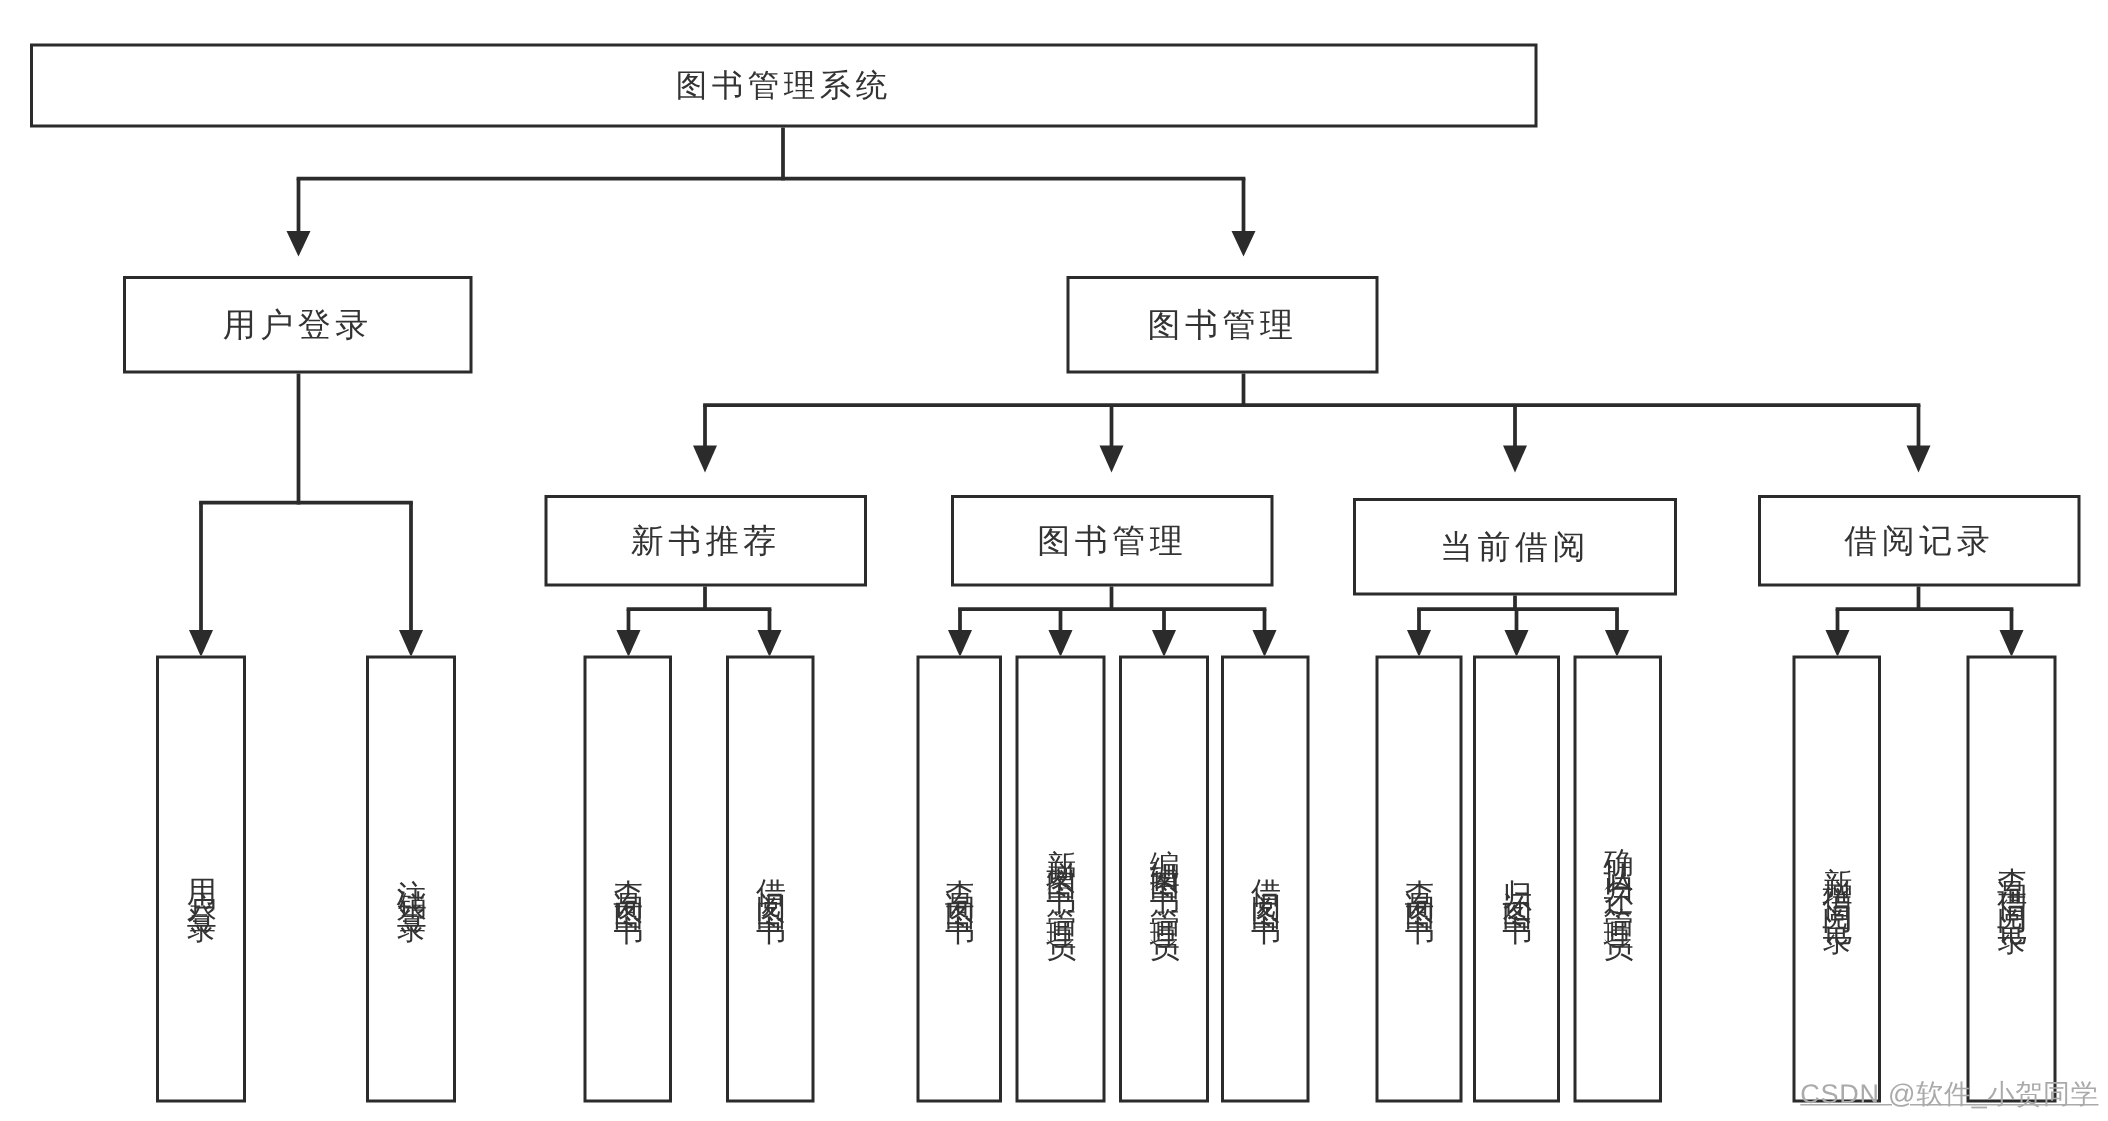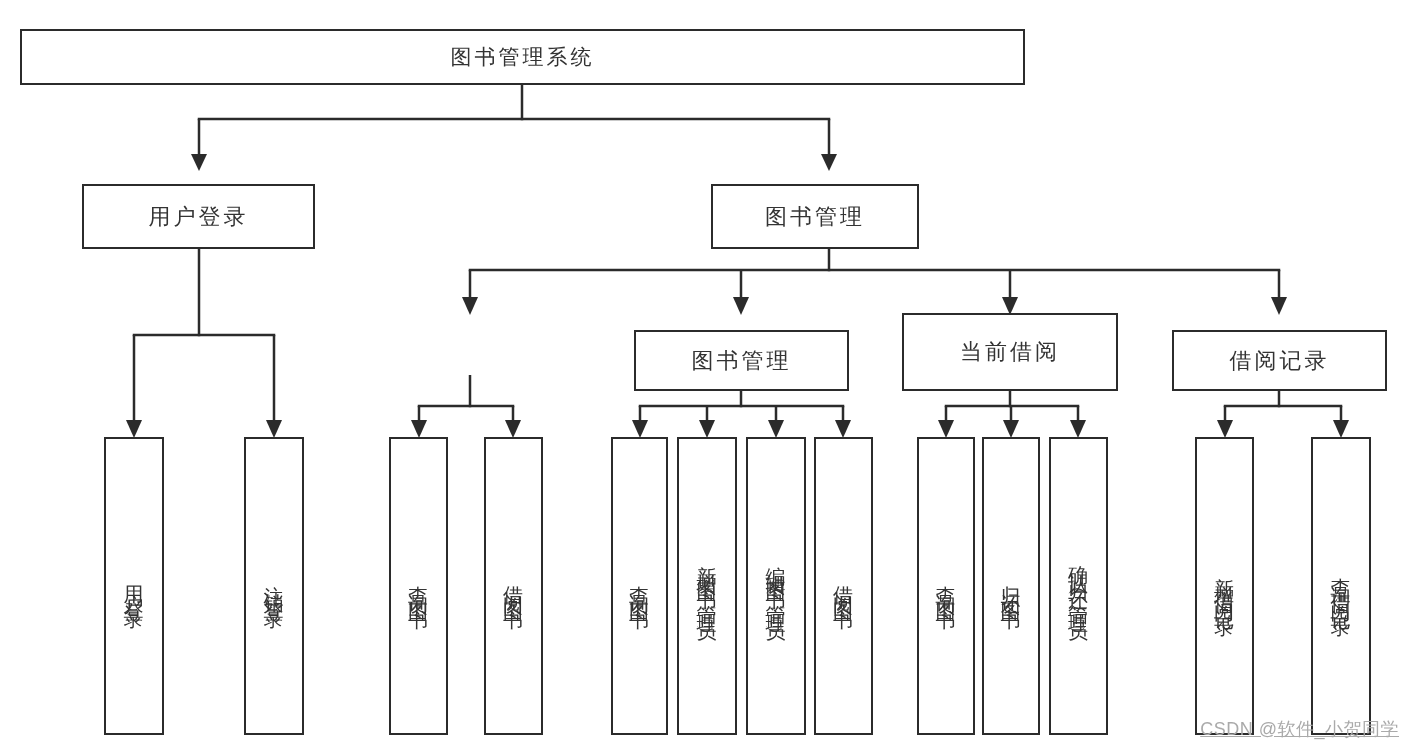--- a/index.html
+++ b/index.html
@@ -94,22 +94,23 @@
       <polygon points="1217,420 1233,420 1225,438"></polygon>
       <polygon points="1333,420 1349,420 1341,438"></polygon>
     </g>
   </svg>
 
   <div class="node node-h node-root" style="left:20px;top:13px;width:1005px;height:56px">图书管理系统</div>
 
   <div class="node node-h" style="left:82px;top:168px;width:233px;height:65px">用户登录</div>
   <div class="node node-h" style="left:711px;top:168px;width:208px;height:65px">图书管理</div>
 
+  <div class="node node-h" style="left:363px;top:314px;width:215px;height:61px">新书推荐</div>
   <div class="node node-h" style="left:634px;top:314px;width:215px;height:61px">图书管理</div>
-  <div class="node node-h" style="left:902px;top:297px;width:216px;height:78px">当前借阅</div>
+  <div class="node node-h" style="left:902px;top:316px;width:216px;height:65px">当前借阅</div>
   <div class="node node-h" style="left:1172px;top:314px;width:215px;height:61px">借阅记录</div>
 
   <div class="node node-v" style="left:104px;top:437px;width:60px;height:298px">用户登录</div>
   <div class="node node-v" style="left:244px;top:437px;width:60px;height:298px">注销登录</div>
 
   <div class="node node-v" style="left:389px;top:437px;width:59px;height:298px">查询图书</div>
   <div class="node node-v" style="left:484px;top:437px;width:59px;height:298px">借阅图书</div>
 
   <div class="node node-v" style="left:611px;top:437px;width:57px;height:298px">查询图书</div>
   <div class="node node-v" style="left:677px;top:437px;width:60px;height:298px">新增图书（管理员）</div>

